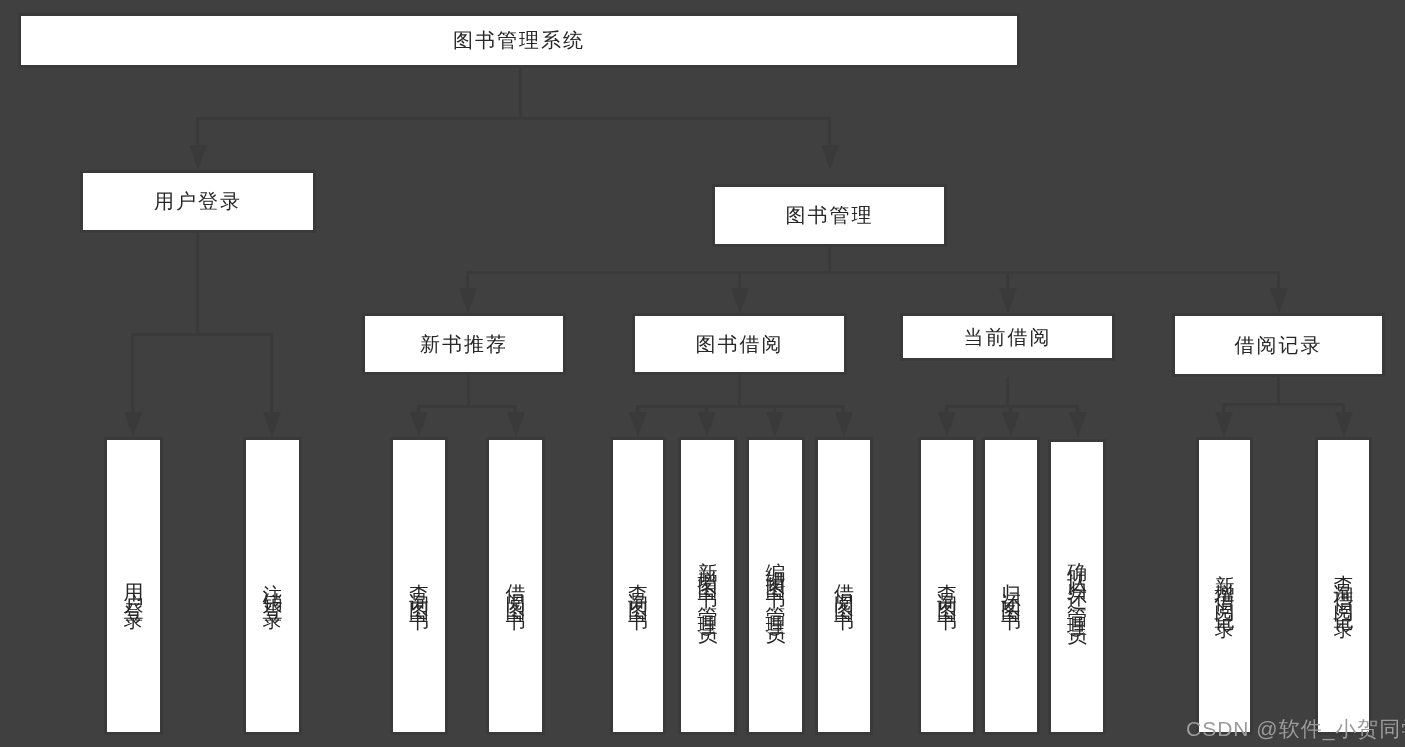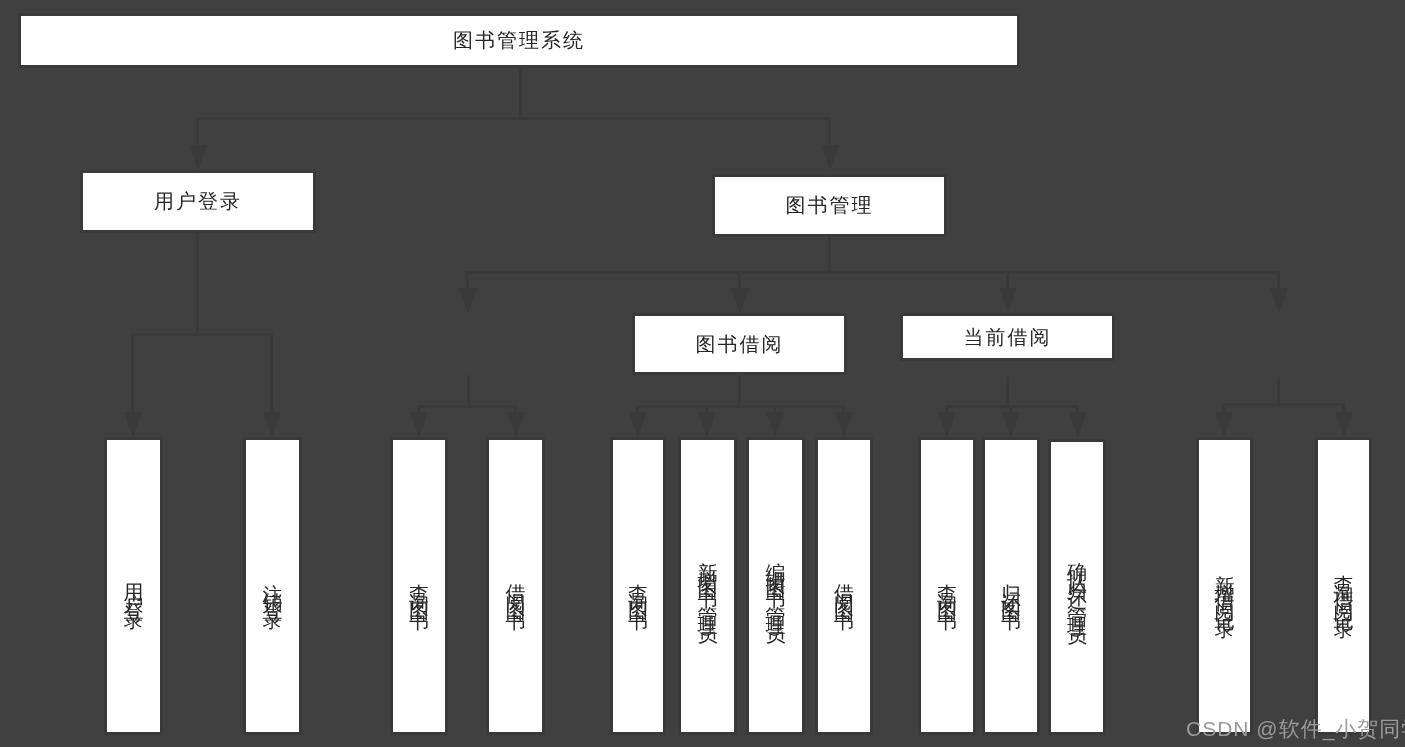--- a/index.html
+++ b/index.html
@@ -55,21 +55,21 @@
   <div class="vline" style="left:519px;top:68px;height:50px;"></div>
   <div class="hline" style="left:196px;top:117px;width:635px;"></div>
   <div class="vline" style="left:196px;top:117px;height:33px;"></div>
   <div class="arrow" style="left:189px;top:145px;"></div>
   <div class="vline" style="left:828px;top:117px;height:33px;"></div>
   <div class="arrow" style="left:821px;top:145px;"></div>
 
   <div class="box" style="left:80px;top:170px;width:236px;height:63px;">
     <span>用户登录</span>
   </div>
-  <div class="box" style="left:712px;top:174px;width:235px;height:63px;">
+  <div class="box" style="left:712px;top:184px;width:235px;height:63px;">
     <span>图书管理</span>
   </div>
 
   <div class="vline" style="left:196px;top:233px;height:103px;"></div>
   <div class="hline" style="left:131px;top:333px;width:142px;"></div>
   <div class="vline" style="left:131px;top:333px;height:82px;"></div>
   <div class="arrow" style="left:124px;top:412px;"></div>
   <div class="vline" style="left:270px;top:333px;height:82px;"></div>
   <div class="arrow" style="left:263px;top:412px;"></div>
 
@@ -77,25 +77,31 @@
   <div class="hline" style="left:466px;top:271px;width:814px;"></div>
   <div class="vline" style="left:466px;top:271px;height:22px;"></div>
   <div class="arrow" style="left:459px;top:288px;"></div>
   <div class="vline" style="left:738px;top:271px;height:22px;"></div>
   <div class="arrow" style="left:731px;top:288px;"></div>
   <div class="vline" style="left:1006px;top:271px;height:22px;"></div>
   <div class="arrow" style="left:999px;top:288px;"></div>
   <div class="vline" style="left:1277px;top:271px;height:22px;"></div>
   <div class="arrow" style="left:1270px;top:288px;"></div>
 
+  <div class="box" style="left:362px;top:313px;width:204px;height:62px;">
+    <span>新书推荐</span>
+  </div>
   <div class="box" style="left:632px;top:313px;width:215px;height:62px;">
     <span>图书借阅</span>
   </div>
   <div class="box" style="left:900px;top:313px;width:215px;height:48px;">
     <span>当前借阅</span>
+  </div>
+  <div class="box" style="left:1172px;top:313px;width:213px;height:64px;">
+    <span>借阅记录</span>
   </div>
 
   <div class="vline" style="left:467px;top:375px;height:33px;"></div>
   <div class="hline" style="left:417px;top:405px;width:100px;"></div>
   <div class="vline" style="left:417px;top:405px;height:12px;"></div>
   <div class="arrow" style="left:410px;top:412px;"></div>
   <div class="vline" style="left:514px;top:405px;height:12px;"></div>
   <div class="arrow" style="left:507px;top:412px;"></div>
 
   <div class="vline" style="left:738px;top:375px;height:33px;"></div>

